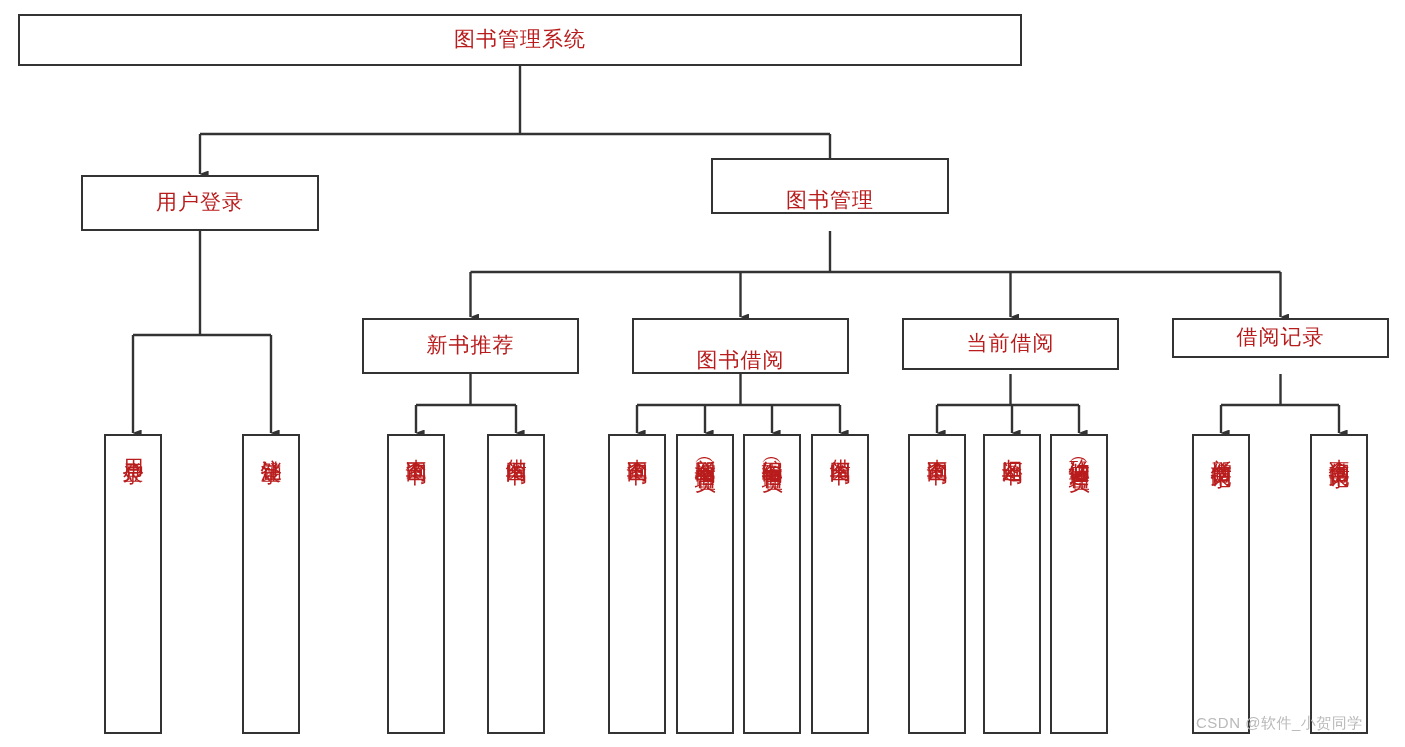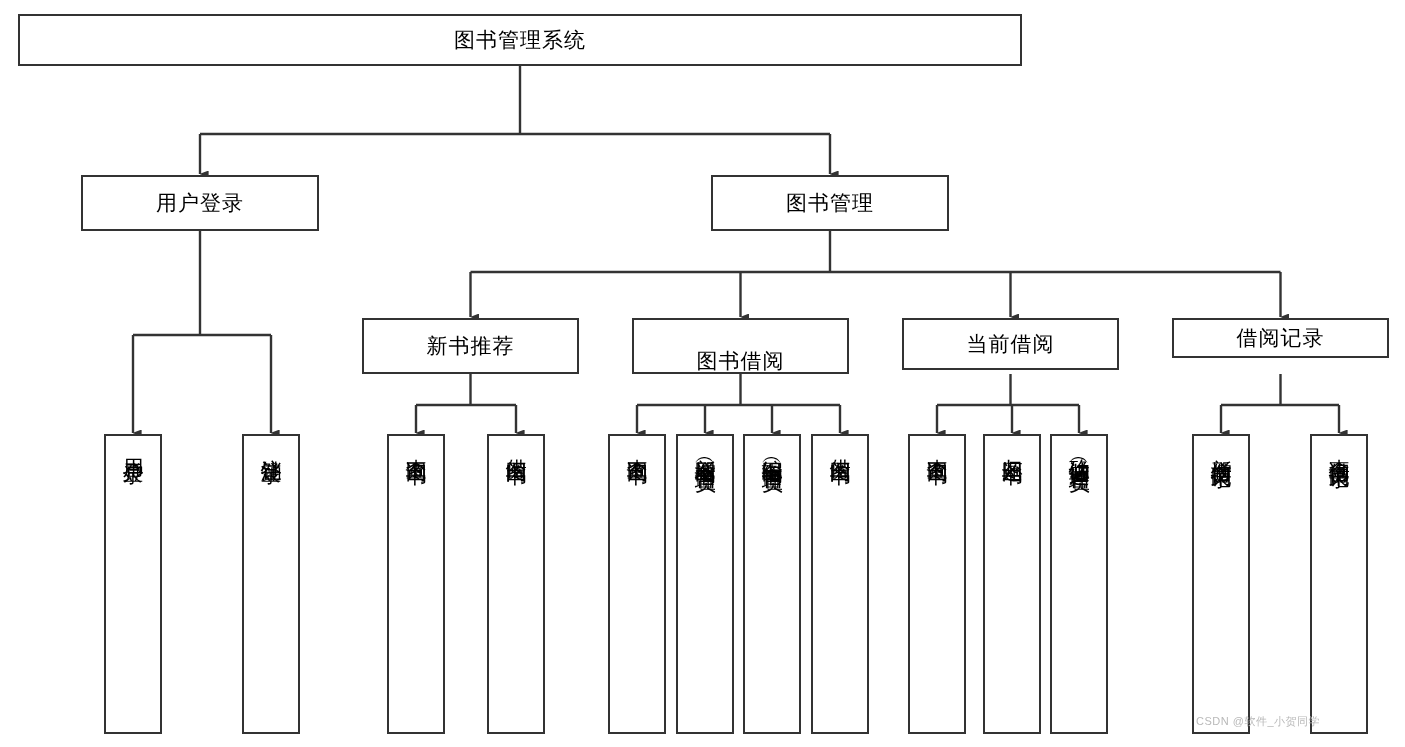--- a/index.html
+++ b/index.html
@@ -27,21 +27,22 @@
     pointer-events: none;
   }
   .node {
     position: absolute;
     box-sizing: border-box;
     background: #ffffff;
     border: 2px solid #333333;
     display: flex;
     align-items: center;
     justify-content: center;
-    color: #000000;
+    color: #b91c1c;
+    font-family: Liberation Serif, serif;
   }
   .node-h {
     font-size: 21px;
     letter-spacing: 1px;
     line-height: 1.1;
     white-space: nowrap;
   }
   .node-root .node-label {
     font-size: 21px;
   }
@@ -55,21 +56,21 @@
     text-orientation: upright;
     font-size: 21px;
     line-height: 1.16;
     letter-spacing: 2px;
     white-space: nowrap;
     display: block;
   }
   .watermark {
     position: absolute;
     color: #b9b9b9;
-    font-size: 11px;
+    font-size: 15px;
     letter-spacing: 0.5px;
     white-space: nowrap;
     user-select: none;
   }
 </style>
 </head>
 <body>
 
 <div id="diagram-root">
 
@@ -116,21 +117,21 @@
       </g>
   </svg>
 
   <div id="nodes-layer">
       <div class="node node-h node-root" style="left: 18px; top: 14px; width: 1004px; height: 52px; border-color: rgb(51, 51, 51); background: rgb(255, 255, 255);">
         <span class="node-label">图书管理系统</span>
       </div>
       <div class="node node-h" style="left: 81px; top: 175px; width: 238px; height: 56px; border-color: rgb(51, 51, 51); background: rgb(255, 255, 255);">
         <span class="node-label">用户登录</span>
       </div>
-      <div class="node node-h" style="left: 711px; top: 175px; width: 238px; height: 56px; border-color: rgb(51, 51, 51); background: rgb(255, 255, 255);">
+      <div class="node node-h" style="left: 711px; top: 158px; width: 238px; height: 56px; border-color: rgb(51, 51, 51); background: rgb(255, 255, 255); align-items: flex-end;">
         <span class="node-label">图书管理</span>
       </div>
       <div class="node node-h" style="left: 362px; top: 318px; width: 217px; height: 56px; border-color: rgb(51, 51, 51); background: rgb(255, 255, 255);">
         <span class="node-label">新书推荐</span>
       </div>
       <div class="node node-h" style="left: 632px; top: 318px; width: 217px; height: 56px; border-color: rgb(51, 51, 51); background: rgb(255, 255, 255); align-items: flex-end;">
         <span class="node-label">图书借阅</span>
       </div>
       <div class="node node-h" style="left: 902px; top: 318px; width: 217px; height: 52px; border-color: rgb(51, 51, 51); background: rgb(255, 255, 255);">
         <span class="node-label">当前借阅</span>

